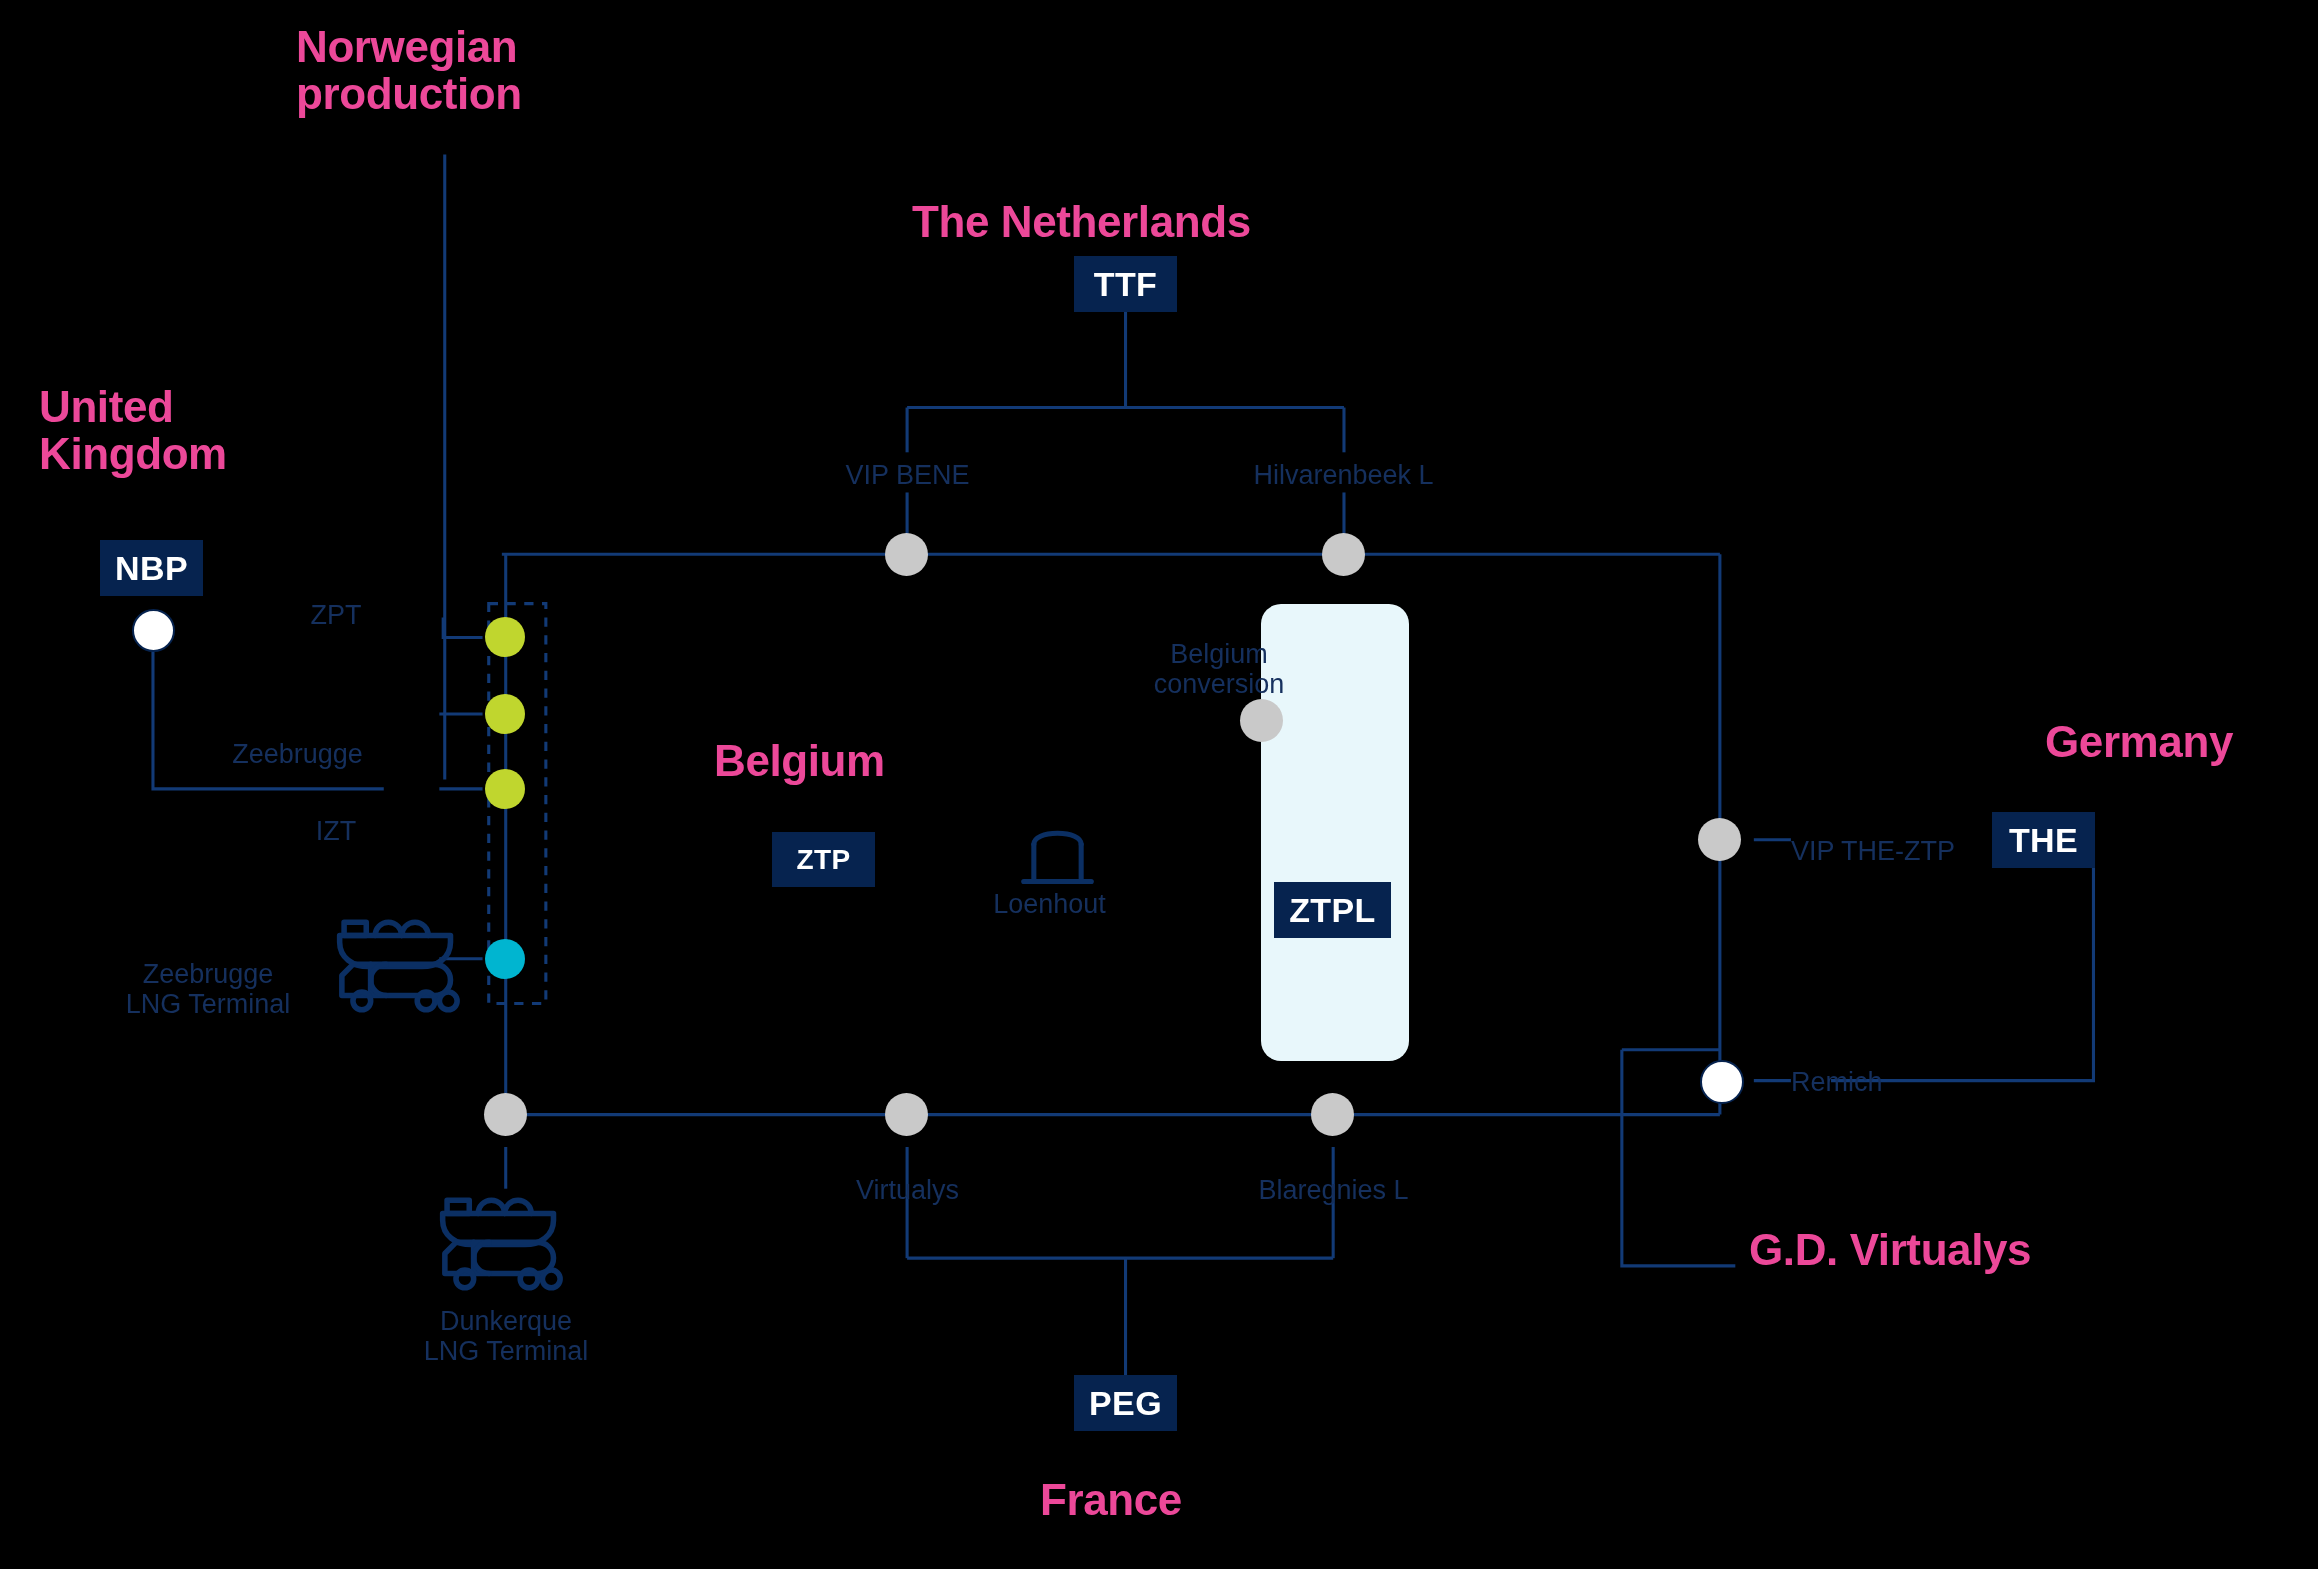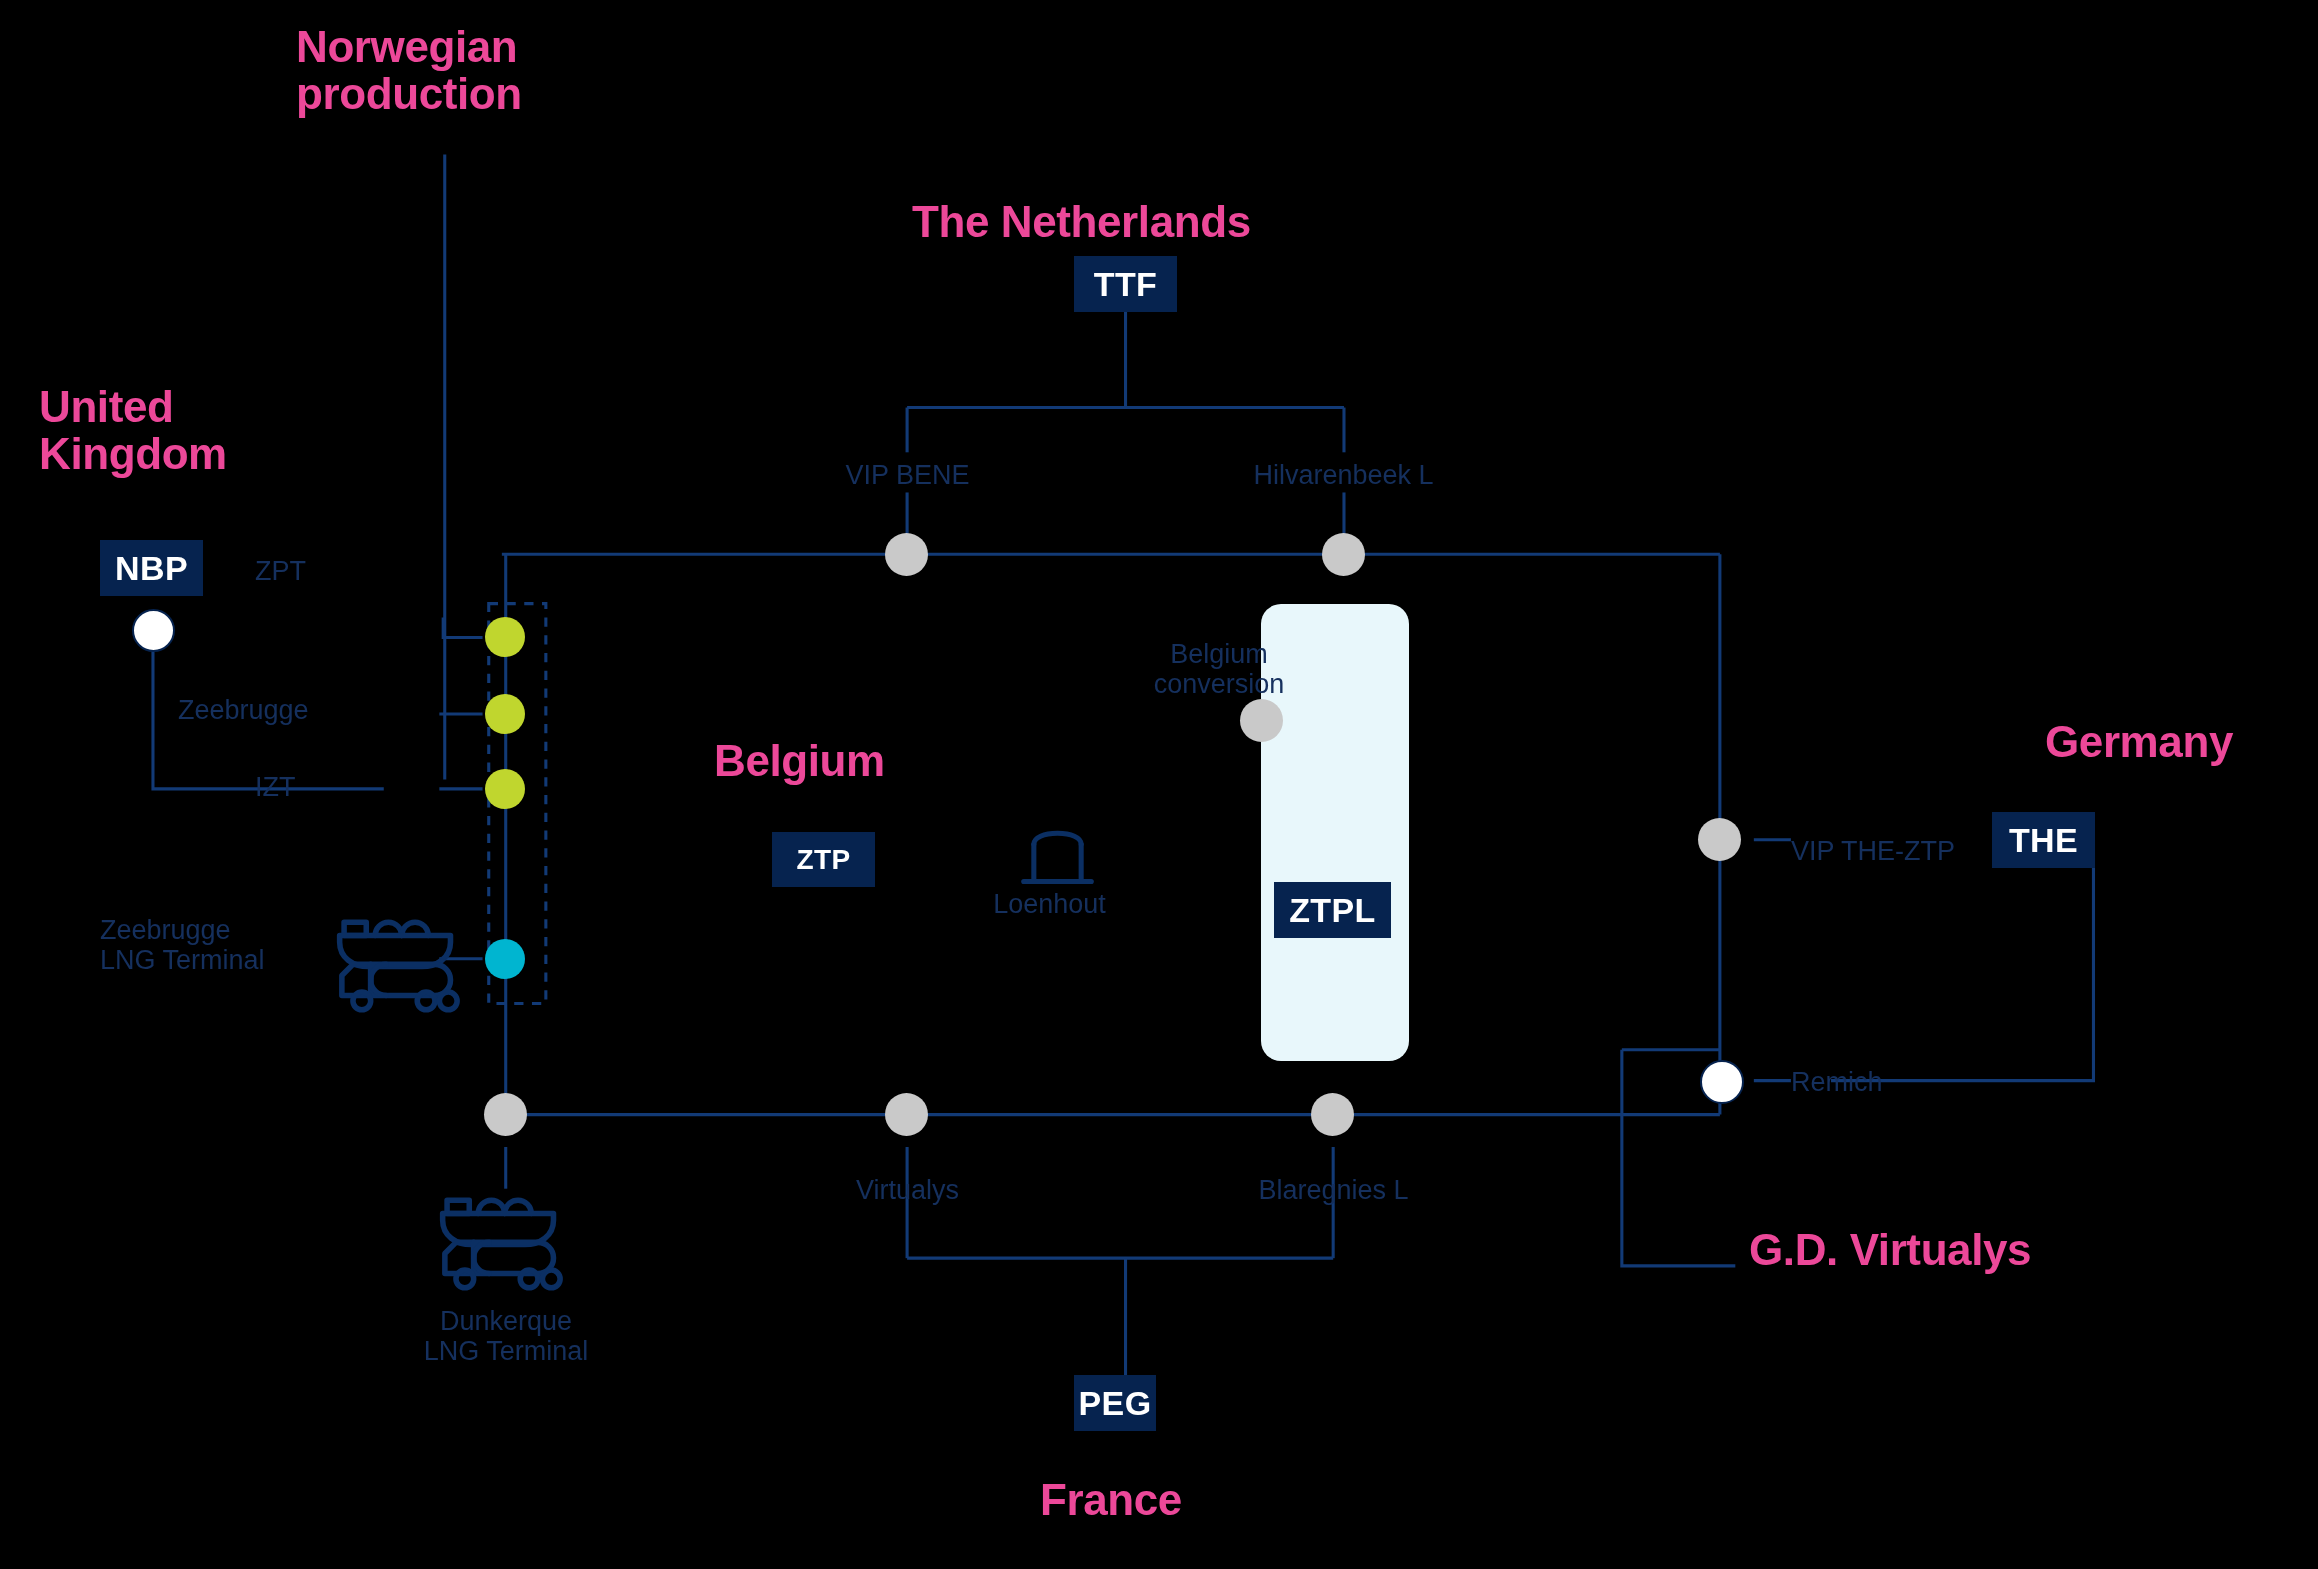--- a/index.html
+++ b/index.html
@@ -7,21 +7,21 @@
        font-family:"Liberation Sans","DejaVu Sans",sans-serif;}
   #stage{position:absolute;inset:0;width:2319px;height:1570px;}
   svg#net{position:absolute;left:0;top:0;width:2319px;height:1570px;}
 
   .country{position:absolute;color:#ec4899;font-weight:bold;font-size:44px;
            line-height:1.07;letter-spacing:-0.4px;white-space:pre-line;}
   .hub{position:absolute;background:#06234f;color:#ffffff;font-weight:bold;
        display:flex;align-items:center;justify-content:center;letter-spacing:0.4px;}
   .nodelabel{position:absolute;color:#15305e;font-size:27px;white-space:pre-line;
              line-height:1.12;}
-  .nodelabel.r{text-align:left;}
+  .nodelabel.r{text-align:center;margin-top:44px;}
   .nodelabel.c{text-align:center;}
   .icon{position:absolute;}
   .icon svg{display:block;}
 </style>
 </head>
 <body>
 
 <div id="stage">
 
   <svg id="net" viewBox="0 0 3004 2034" xmlns="http://www.w3.org/2000/svg">
@@ -96,21 +96,21 @@
   <div class="hub" style="left:100px;top:540px;width:103px;height:56px;font-size:34px;">NBP</div>
 
   <div class="hub" style="left:1074px;top:256px;width:103px;height:56px;font-size:34px;">TTF</div>
 
   <div class="hub" style="left:772px;top:832px;width:103px;height:55px;font-size:28px;">ZTP</div>
 
   <div class="hub" style="left:1274px;top:882px;width:117px;height:56px;font-size:34px;">ZTPL</div>
 
   <div class="hub" style="left:1992px;top:812px;width:103px;height:56px;font-size:34px;">THE</div>
 
-  <div class="hub" style="left:1074px;top:1375px;width:82px;height:56px;font-size:34px;">PEG</div>
+  <div class="hub" style="left:1074px;top:1375px;width:103px;height:56px;font-size:34px;">PEG</div>
 
   <div style="position:absolute;left:1261px;top:604px;width:148px;height:457px;
               background:#e8f7fb;border-radius:20px;"></div>
 
   <div class="hub" style="left:1274px;top:882px;width:117px;height:56px;font-size:34px;">ZTPL</div>
 
   <div style="position:absolute;left:485px;top:617px;width:40px;height:40px;border-radius:50%;
               background:#c0d62e;"></div>
 
   <div style="position:absolute;left:485px;top:694px;width:40px;height:40px;border-radius:50%;

